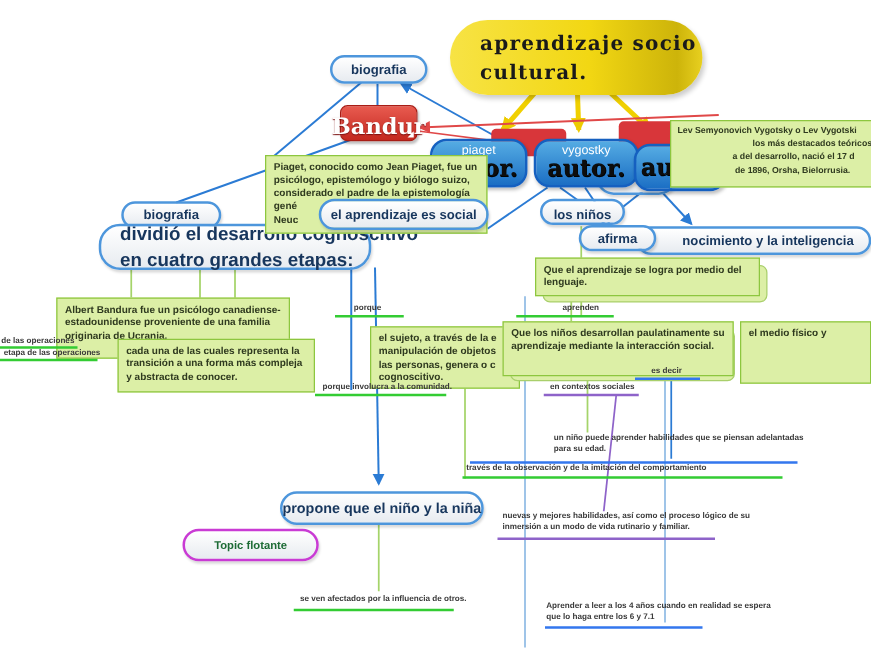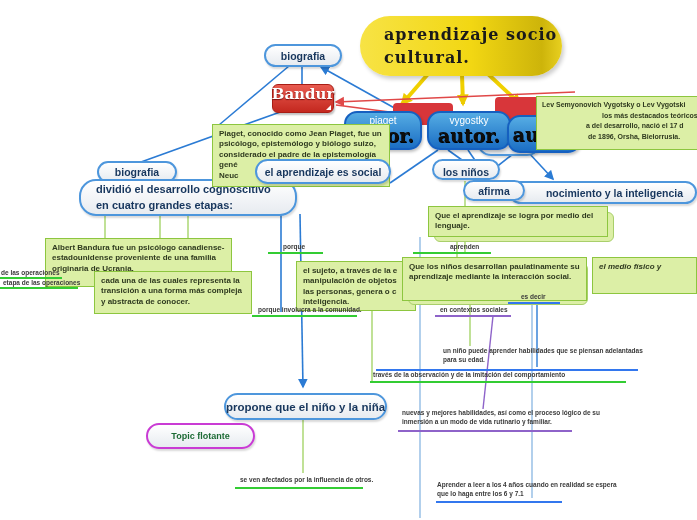--- a/index.html
+++ b/index.html
@@ -13,22 +13,22 @@
     padding-left:24px;box-sizing:border-box;box-shadow:2px 3px 4px rgba(0,0,0,.2);}
   .cylinder div{font-family:"DejaVu Serif",serif;font-weight:bold;font-size:16px;
     letter-spacing:1px;color:#1a1a1a;line-height:1.45;}
   
   .ellipse{position:absolute;display:flex;align-items:center;justify-content:center;
     background:linear-gradient(#ffffff,#e7ebf0);border:2px solid #4d96dc;border-radius:999px;
     font-weight:bold;color:#17365d;font-size:10.5px;box-sizing:border-box;
     box-shadow:1px 2px 2px rgba(0,0,0,.15);white-space:nowrap;z-index:4;}
   
   .rednode{position:absolute;background:linear-gradient(#e85b50,#c4281f);border:1px solid #a81d15;
-    border-radius:6px;color:#fff;display:flex;align-items:flex-start;justify-content:center;
-    font-family:"DejaVu Serif",serif;font-weight:bold;font-size:15px;z-index:4;
+    border-radius:6px;color:#fff;display:flex;align-items:flex-end;justify-content:center;
+    font-family:"DejaVu Serif",serif;font-weight:bold;font-size:18px;z-index:4;
     text-shadow:0 1px 1px #7a1010;box-shadow:1px 2px 2px rgba(0,0,0,.25);}
   .redstrip{position:absolute;background:#d8363a;border-radius:4px;z-index:2;}
   
   .bluenode{position:absolute;background:linear-gradient(#55ace3,#1b6ec4);border:2px solid #1560c0;
     border-radius:13px;display:flex;flex-direction:column;align-items:center;justify-content:center;
     box-sizing:border-box;box-shadow:1px 2px 3px rgba(0,0,0,.25);z-index:5;}
   .bluenode .toplabel{font-size:10px;color:#fff;line-height:1;}
   .bluenode .big{font-family:"DejaVu Serif",serif;font-weight:bold;font-size:19px;color:#0d0d0d;
     line-height:1;text-shadow:.5px .5px 0 #000;}
   
@@ -41,21 +41,21 @@
   
   .small-label{position:absolute;font-size:6.5px;font-weight:bold;color:#3a3a3a;
     white-space:nowrap;z-index:7;}
   .small-label.wrap{white-space:normal;line-height:1.35;}
   .uline{position:absolute;height:2px;z-index:7;}
   .g{background:#33cc33;} .b{background:#3377ee;} .p{background:#8e63c9;}
   
   .propone{font-size:11.5px;}
   .flotante{border-color:#c93bd4;color:#1d6b35;font-size:9px;}
   .divbox{border-radius:17px;flex-direction:column;align-items:flex-start;
-    padding-left:15px;font-size:11px;line-height:1.4;}
+    padding-left:15px;font-size:15px;line-height:1.4;}
   .s-ellipse{z-index:4;font-size:11px;justify-content:flex-start;padding-left:13px;}
   .expand-marker{position:absolute;right:2px;bottom:2px;width:0;height:0;z-index:5;
     border-left:5px solid transparent;border-bottom:5px solid #ffffff;}
 </style>
 </head>
 <body>
 
 <div id="canvas">
 
   <svg class="lines" width="697" height="520">
@@ -176,27 +176,27 @@
   </div>
 
   <div class="note" style="left:45px;top:238px;width:187px;height:49px;">
     <span>Albert Bandura  fue un psicólogo canadiense-estadounidense proveniente de una familia originaria de Ucrania.</span>
   </div>
   <div class="note" style="left:94px;top:271px;width:158px;height:43px;z-index:7;">
     <span>cada una de las cuales representa la transición a una forma más compleja y abstracta de conocer.</span>
   </div>
 
   <div class="note" style="left:296px;top:261px;width:120px;height:50px;">
-    <span>el sujeto, a través de la e manipulación de objetos las personas, genera o c inteligencia.</span>
+    <span>el sujeto, a través de la e manipulación de objetos las personas, genera o c cognoscitivo.</span>
   </div>
   <div class="note-shadow" style="left:408px;top:263px;width:180px;height:42px;z-index:6;"></div>
   <div class="note" style="left:402px;top:257px;width:185px;height:44px;z-index:7;">
     <span>Que los niños desarrollan paulatinamente su aprendizaje mediante la interacción social.</span>
   </div>
-  <div class="note" style="left:592px;top:257px;width:105px;height:37px;font-style:italic;">
+  <div class="note" style="left:592px;top:257px;width:105px;height:50px;">
     <span>el medio físico y</span>
   </div>
 
   <div class="small-label" style="left:1px;top:269px;">de las operaciones</div>
   <div class="uline g" style="left:0px;top:277px;width:62px;"></div>
   <div class="small-label" style="left:3px;top:279px;">etapa de las operaciones</div>
   <div class="uline g" style="left:0px;top:287px;width:78px;"></div>
 
   <div class="small-label" style="left:283px;top:243px;">porque</div>
   <div class="uline g" style="left:268px;top:252px;width:55px;"></div>

